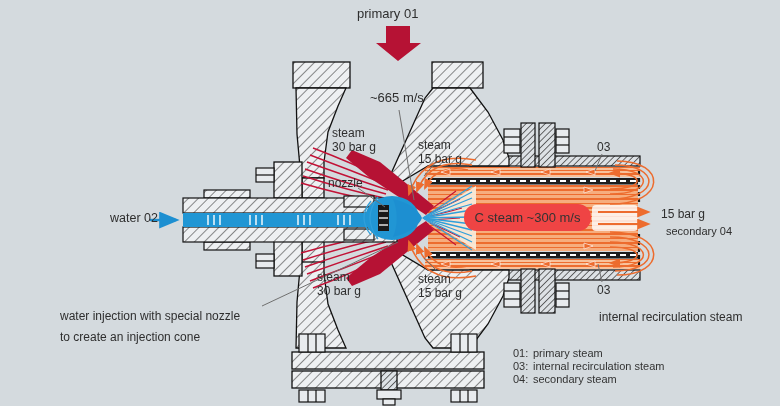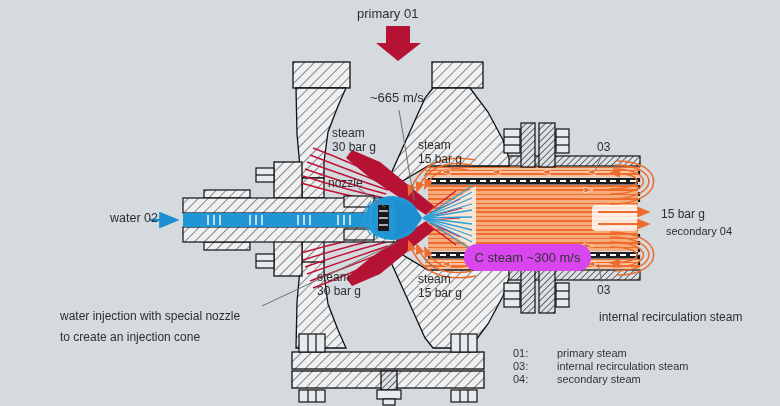--- a/index.html
+++ b/index.html
@@ -5,26 +5,26 @@
   html,body{margin:0;padding:0;}
   #stage{position:relative;width:780px;height:406px;background:#d4dade;overflow:hidden;
          font-family:"Liberation Sans",sans-serif;}
   #stage svg{position:absolute;left:0;top:0;z-index:2;}
   .flowfill{position:absolute;z-index:1;}
   .core{background:repeating-linear-gradient(to bottom,#ed6c2e 0 1.6px,#f6ad7e 1.6px 4.4px);}
   .annulus{background:repeating-linear-gradient(to bottom,#ed6c2e 0 1.2px,#f8c29c 1.2px 3.2px);}
   .lbl{position:absolute;z-index:5;font-size:12px;line-height:14px;color:#2e2e2e;white-space:nowrap;}
   .b{font-weight:normal;}
   .big{font-size:12px;line-height:21px;}
-  .bubble{position:absolute;z-index:4;left:464px;top:204px;width:127px;height:27px;background:#d946ef;
+  .bubble{position:absolute;z-index:4;left:464px;top:204px;width:127px;height:27px;background:#ef4444;
           border-radius:13px;display:flex;align-items:center;justify-content:center;
-          font-size:13px;color:#333;z-index:4;margin-top:40px;}
+          font-size:13px;color:#333;z-index:4;}
   .legend{position:absolute;z-index:5;left:513px;top:347px;font-size:11px;line-height:13px;color:#333;}
   .lrow{display:flex;}
-  .lnum{width:44px;}
+  .lnum{width:20px;}
 </style>
 </head>
 <body>
 
 <div id="stage">
 
   <div class="flowfill annulus" style="left:425px;top:167px;width:215px;height:10px;"></div>
   <div class="flowfill annulus" style="left:425px;top:259px;width:215px;height:10px;"></div>
   <div class="flowfill core" style="left:428px;top:185px;width:210px;height:66px;"></div>
 

